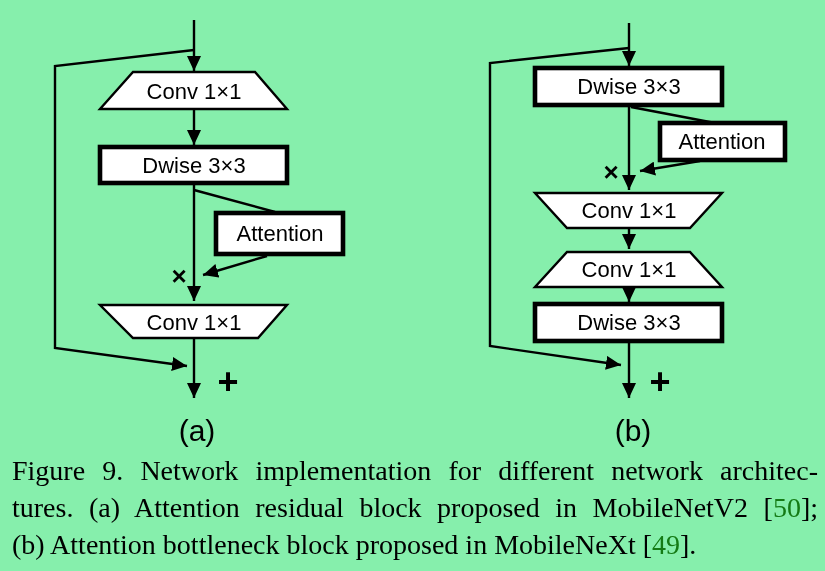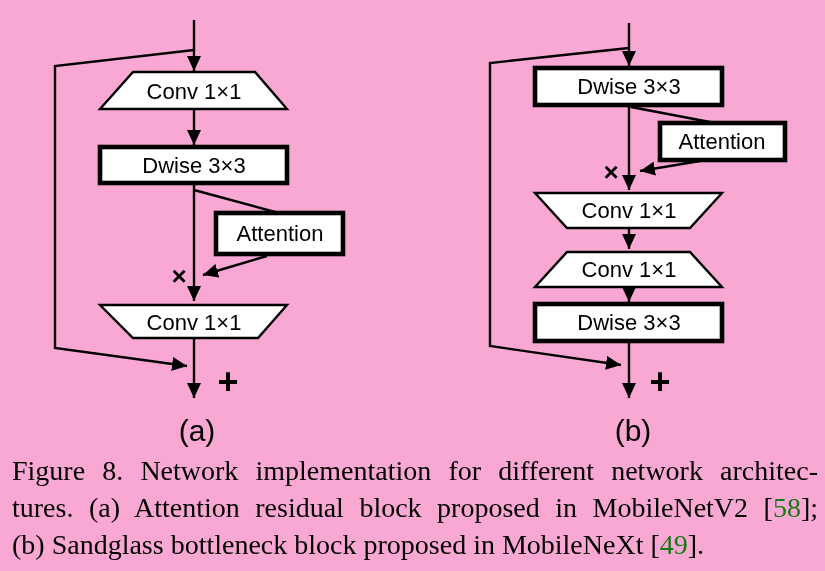--- a/index.html
+++ b/index.html
@@ -1,20 +1,20 @@
 <!DOCTYPE html>
 <html><head>
 <meta charset="utf-8">
 <style>
   html, body { margin: 0; padding: 0; background: #ffffff; }
   .page {
     position: relative;
     width: 825px;
     height: 571px;
-    background: #f9a8d4;
+    background: #86efac;
     overflow: hidden;
     font-family: "Liberation Sans", sans-serif;
   }
   svg.fig { position: absolute; top: 0; left: 0; }
   svg.fig .wire   { stroke: #000; stroke-width: 2.4; fill: none; }
   svg.fig .shape  { stroke: #000; stroke-width: 2.4; fill: #fff; }
   svg.fig .thick  { stroke: #000; stroke-width: 4.6; fill: #fff; }
   svg.fig text    { fill: #000; text-anchor: middle; }
   svg.fig .blk    { font: 22px "Liberation Sans", sans-serif; }
   svg.fig .mul    { font: bold 26px "Liberation Sans", sans-serif; }
@@ -102,18 +102,18 @@
       <rect class="thick" x="535" y="304" width="187" height="37"></rect>
       <text class="blk" x="629" y="330">Dwise 3×3</text>
 
       <path class="wire" d="M629,341 V398" marker-end="url(#ah)"></path>
       <text class="plus" x="660" y="394">+</text>
       <text class="sub" x="633" y="441">(b)</text>
     </g>
   </svg>
 
   <div class="caption">
-    <div class="cap-line"><span>Figure 8. Network implementation for different network architec-</span></div>
-    <div class="cap-line"><span>tures. (a) Attention residual block proposed in MobileNetV2 [</span><span class="cite" style="color: rgb(20, 122, 20);">58</span><span>];</span></div>
-    <div class="cap-line last"><span>(b) Sandglass bottleneck block proposed in MobileNeXt [</span><span class="cite" style="color: rgb(20, 122, 20); margin-top: 39px;">49</span><span>].</span></div>
+    <div class="cap-line"><span>Figure 9. Network implementation for different network architec-</span></div>
+    <div class="cap-line"><span>tures. (a) Attention residual block proposed in MobileNetV2 [</span><span class="cite" style="color: rgb(20, 122, 20);">50</span><span>];</span></div>
+    <div class="cap-line last"><span>(b) Attention bottleneck block proposed in MobileNeXt [</span><span class="cite" style="color: rgb(20, 122, 20); margin-top: 39px;">49</span><span>].</span></div>
   </div>
 
 </div>
 
 </body></html>

